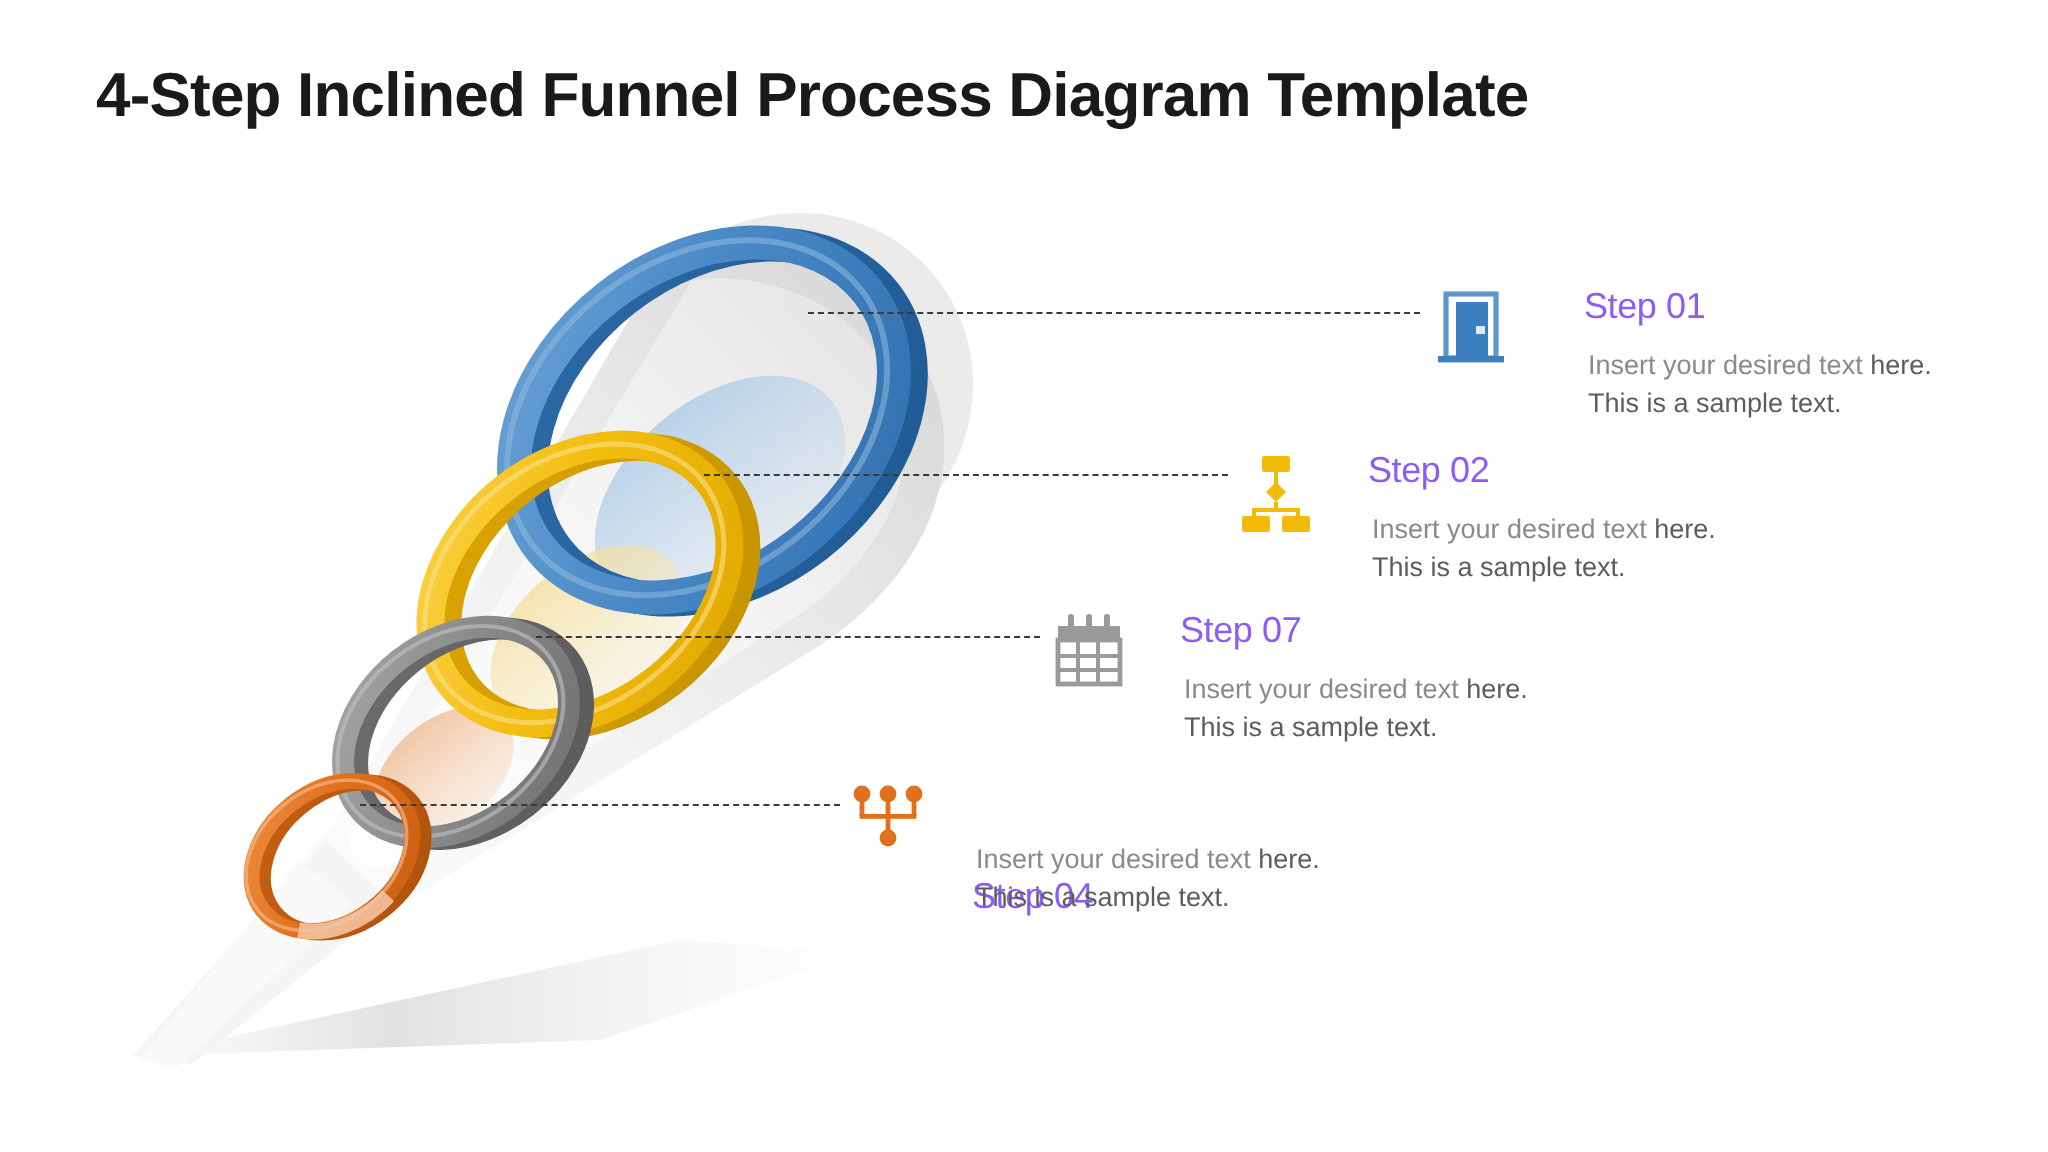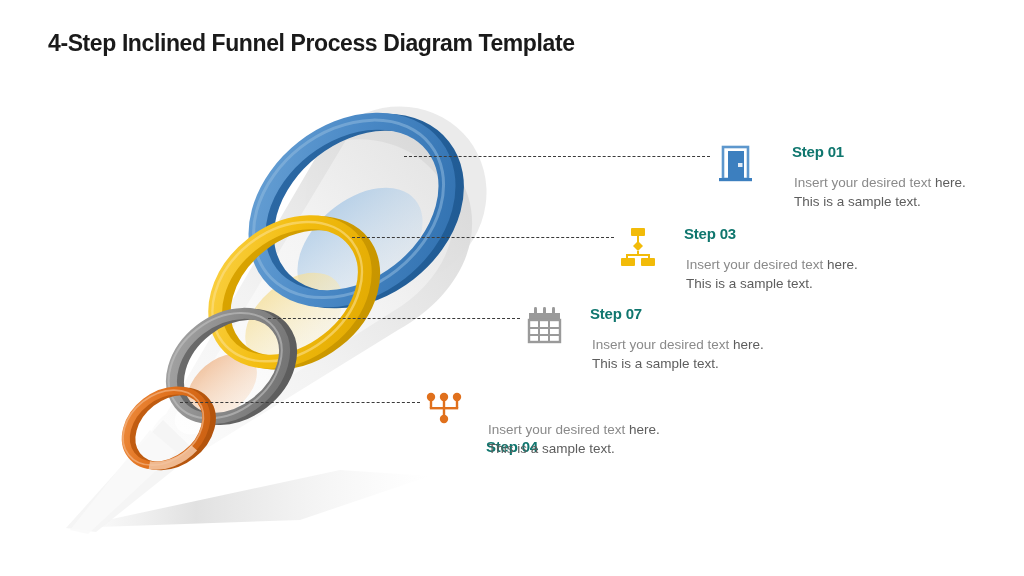--- a/index.html
+++ b/index.html
@@ -14,21 +14,21 @@
     overflow: hidden;
     font-family: "Liberation Sans", sans-serif;
     -webkit-font-smoothing: antialiased;
   }
 
   
   .slide-title {
     position: absolute;
     left: 48px;
     top: 30px;
-    font-size: 23px;
+    font-size: 31px;
     font-weight: 700;
     color: #1a1a1a;
     letter-spacing: -0.4px;
     white-space: nowrap;
   }
 
   
   .funnel-stage {
     position: absolute;
     left: 0;
@@ -48,23 +48,23 @@
   }
   .step-icon {
     position: absolute;
     left: 0;
     top: 0;
     width: 40px;
     height: 44px;
   }
   .step-title {
     position: absolute;
-    font-size: 15px;
-    font-weight: 700;
-    color: #0f766e;
+    font-size: 18px;
+    font-weight: 400;
+    color: #8b5cf6;
     white-space: nowrap;
     letter-spacing: -0.2px;
   }
   .step-body {
     position: absolute;
     font-size: 13.5px;
     line-height: 19px;
     color: #8a8a8a;
     width: 195px;
   }
@@ -271,21 +271,21 @@
       <rect x="19" y="11" width="2" height="6" fill="#f2bb09"></rect>
       <path d="M 20 16 L 25 21 L 20 26 L 15 21 Z" fill="#f2bb09"></path>
       <rect x="19" y="26" width="2" height="4" fill="#f2bb09"></rect>
       <rect x="8" y="29" width="24" height="2" fill="#f2bb09"></rect>
       <rect x="8" y="29" width="2" height="5" fill="#f2bb09"></rect>
       <rect x="30" y="29" width="2" height="5" fill="#f2bb09"></rect>
       <rect x="3" y="33" width="14" height="8" rx="1" fill="#f2bb09"></rect>
       <rect x="23" y="33" width="14" height="8" rx="1" fill="#f2bb09"></rect>
     </svg>
   </span>
-  <div class="step-title">Step 03</div>
+  <div class="step-title">Step 02</div>
   <div class="step-body">
     <span>Insert your desired text</span>
     <span class="accent">here. This is a sample text.</span>
   </div>
 </div>
 
 <div class="step" id="step-3">
   <span class="step-icon">
     <svg width="40" height="44" viewBox="0 0 40 44">
       <rect x="10" y="2" width="3" height="8" rx="1.4" fill="#9a9a9a"></rect>

